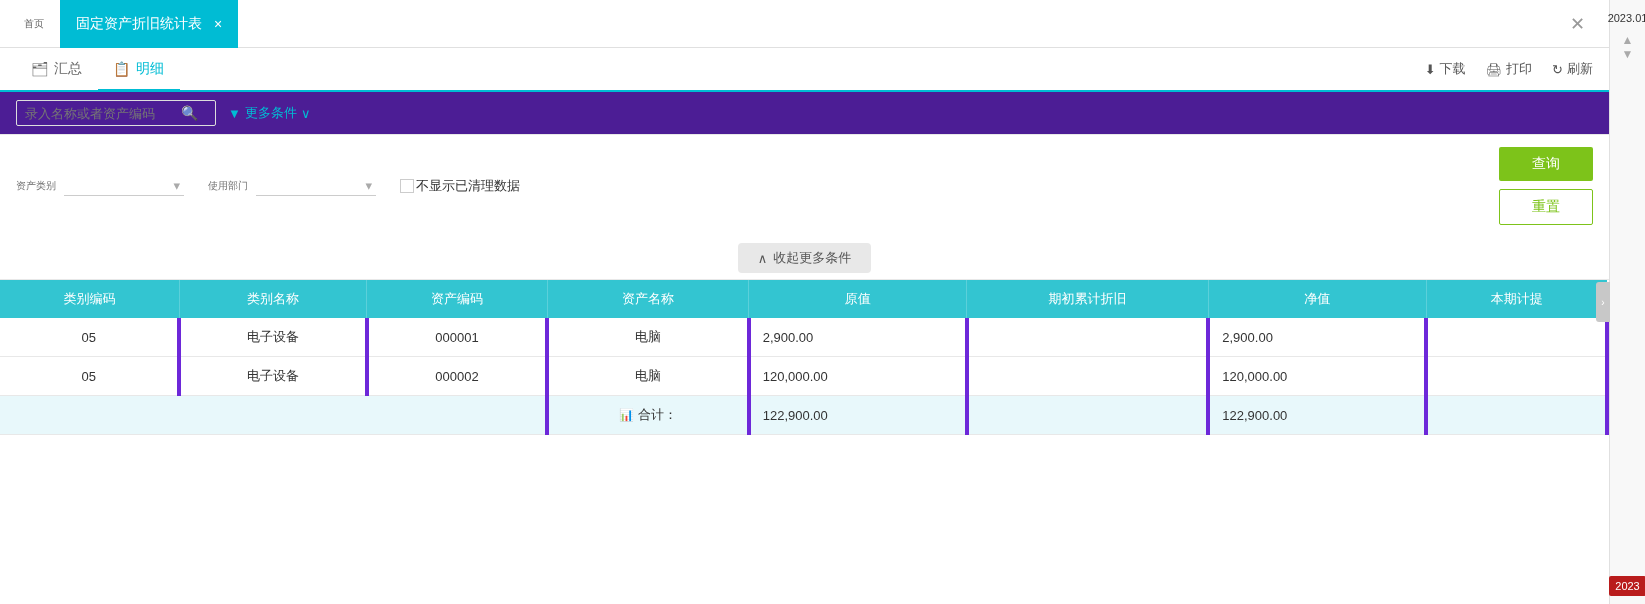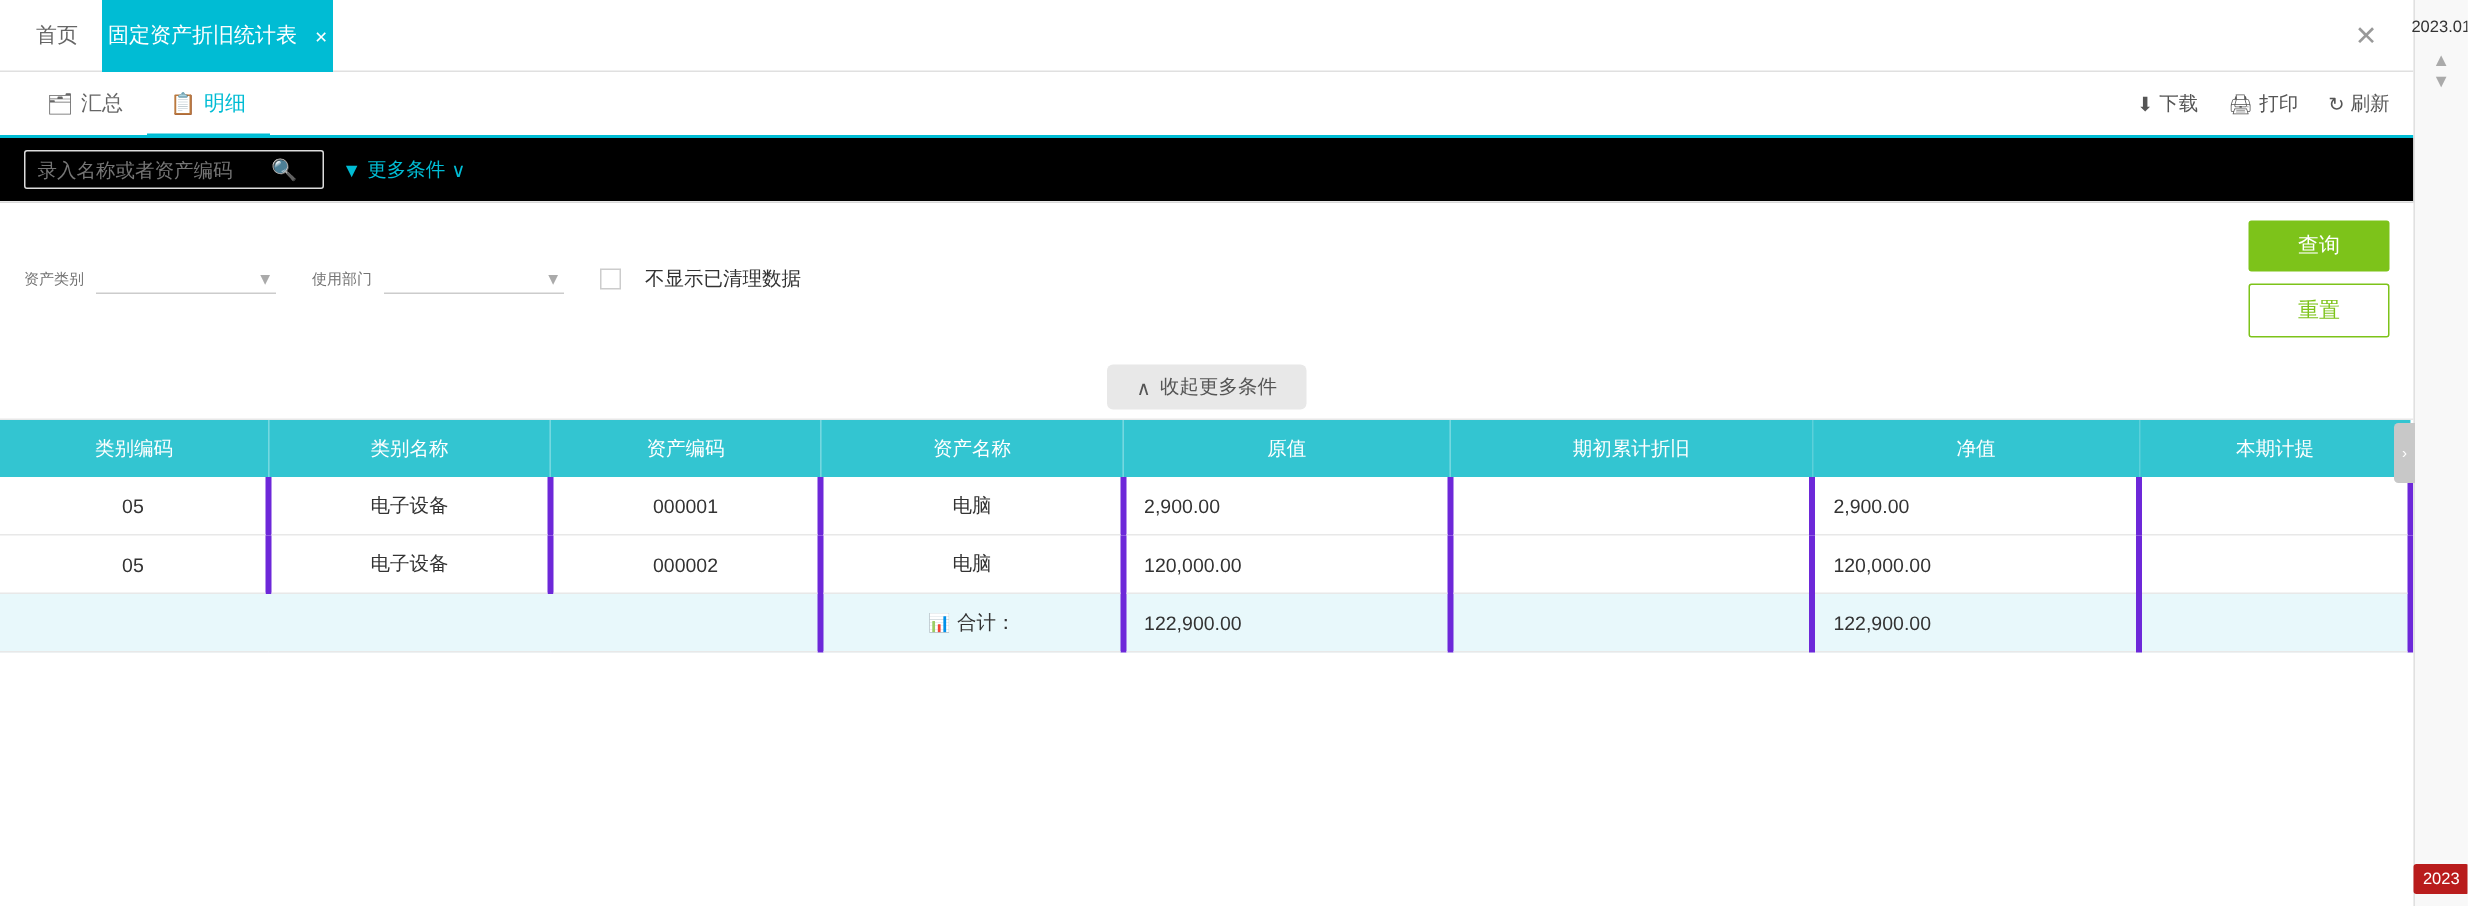--- a/index.html
+++ b/index.html
@@ -29,31 +29,31 @@
       align-items: center;
       background: #fff;
       border-bottom: 1px solid #e0e0e0;
       padding: 0 16px;
       height: 48px;
       gap: 8px;
     }
 
     .nav-home {
       color: #666;
-      font-size: 14px;
+      font-size: 10px;
       cursor: pointer;
       padding: 0 8px;
     }
 
     .nav-tab {
       display: flex;
       align-items: center;
       background: #00bcd4;
       color: #fff;
-      padding: 0 4px;
+      padding: 0 16px;
       height: 48px;
       font-size: 14px;
       cursor: pointer;
       gap: 8px;
       position: relative;
     }
 
     .nav-tab::after {
       content: '';
       position: absolute;
@@ -130,21 +130,21 @@
       gap: 4px;
       cursor: pointer;
       color: #555;
       font-size: 13px;
     }
 
     
     .search-bar {
       display: flex;
       align-items: center;
-      background: #000000;
+      background: #4c1d95;
       padding: 8px 16px;
       border-bottom: 1px solid #e8e8e8;
       gap: 12px;
     }
 
     .search-input-wrap {
       display: flex;
       align-items: center;
       border: 1px solid #ddd;
       border-radius: 2px;
@@ -215,21 +215,21 @@
     }
 
     .filter-select .arrow {
       color: #aaa;
       margin-left: auto;
     }
 
     .filter-checkbox-item {
       display: flex;
       align-items: center;
-      gap: 16px;
+      gap: 2px;
       font-size: 13px;
       color: #333;
     }
 
     .filter-checkbox {
       width: 14px;
       height: 14px;
       border: 1px solid #ccc;
       display: inline-block;
     }

